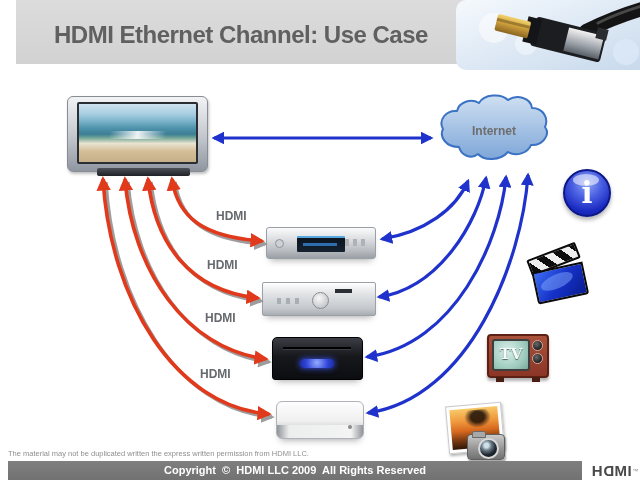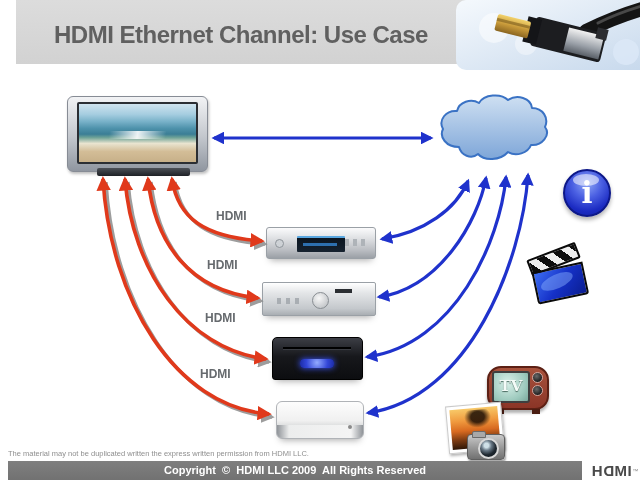--- a/index.html
+++ b/index.html
@@ -71,21 +71,21 @@
   .info-glyph{position:absolute;left:0;top:5px;width:100%;text-align:center;
       font-family:"DejaVu Serif",serif;font-weight:bold;font-size:29px;color:#fff;}
   .clapper{position:absolute;left:533px;top:254px;width:50px;height:46px;transform:rotate(-12deg);}
   .clap-top{position:absolute;left:0;top:0;width:48px;height:13px;border:2px solid #0a0a0a;border-radius:2px;
       background:repeating-linear-gradient(55deg,#0d0d0d 0 7px,#efefef 7px 14px);
       transform:rotate(-9deg);transform-origin:0 100%;}
   .clap-body{position:absolute;left:0;top:13px;width:48px;height:29px;border:2px solid #0a0a0a;border-radius:0 0 3px 3px;
       background:linear-gradient(135deg,#3d6ef2,#1531c8 50%,#0a1d90);}
   .clap-body:after{content:"";position:absolute;left:4px;top:5px;width:34px;height:14px;border-radius:50%;
       background:rgba(140,180,255,.45);transform:rotate(-12deg);}
-  .retro-tv{position:absolute;left:487px;top:366px;width:58px;height:40px;border:2px solid #5c2014;border-radius:14px;
+  .retro-tv{position:absolute;left:487px;top:334px;width:58px;height:40px;border:2px solid #5c2014;border-radius:4px;
       background:linear-gradient(180deg,#a8523c,#8b3527);box-shadow:0 3px 3px rgba(0,0,0,.3);}
   .rtv-screen{position:absolute;left:3px;top:3px;width:34px;height:28px;border:2px solid #3f3f3f;border-radius:3px;
       background:radial-gradient(circle at 40% 35%,#d9f0e9,#9ecabe 65%,#7aa89c);}
   .rtv-label{position:absolute;left:0;top:4px;width:100%;text-align:center;
       font-family:"DejaVu Serif",serif;font-size:15px;font-weight:bold;color:#f4fbf8;text-shadow:0 1px 1px #4a6a60;}
   .rtv-knob{position:absolute;right:4px;width:9px;height:9px;border-radius:50%;
       background:radial-gradient(circle at 40% 35%,#6a6a6a,#1f1f1f 70%);border:1px solid #d0a8a0;}
   .rtv-k1{top:4px;} .rtv-k2{top:17px;}
   .rtv-leg{position:absolute;bottom:-6px;width:8px;height:5px;background:#4a1d12;}
   .rtv-l1{left:7px;} .rtv-l2{right:7px;}
@@ -170,20 +170,21 @@
     <svg width="120" height="82" viewBox="0 0 120 82">
       <defs>
         <linearGradient id="cg" x1="0" y1="0" x2="0" y2="1">
           <stop offset="0" stop-color="#cfe0f2"></stop>
             <stop offset="1" stop-color="#7ea6d8"></stop>
         </linearGradient>
       </defs>
       <path d="M25,57 C12,57 5,47 9,39 C4,30 12,20 23,21 C25,12 37,8 45,13 C50,4 67,3 74,10 C83,4 97,8 98,18 C109,18 115,28 111,37 C117,45 108,56 97,55 C94,63 82,67 74,62 C66,71 50,71 44,64 C37,70 27,65 25,57 Z" fill="url(#cg)" stroke="#3a72c4" stroke-width="2" stroke-linejoin="round"></path>
     </svg>
   </div>
+  <div class="internet-label">Internet</div>
 
   <div class="dev dev1">
     <div class="d1-btn"></div>
     <div class="d1-display"></div>
     <div class="d1-dots"></div>
   </div>
   <div class="dev dev2">
     <div class="d2-slot"></div>
     <div class="d2-knob"></div>
     <div class="d2-dots"></div>

